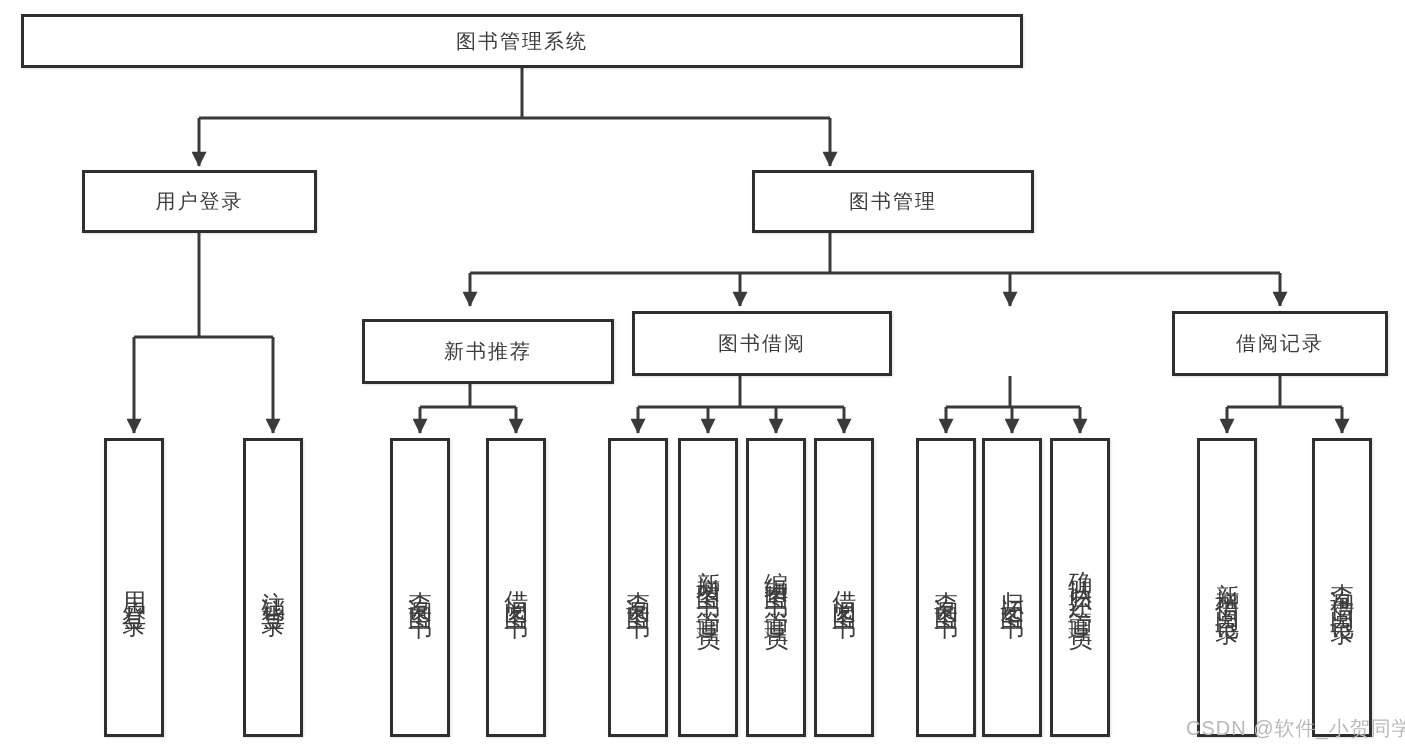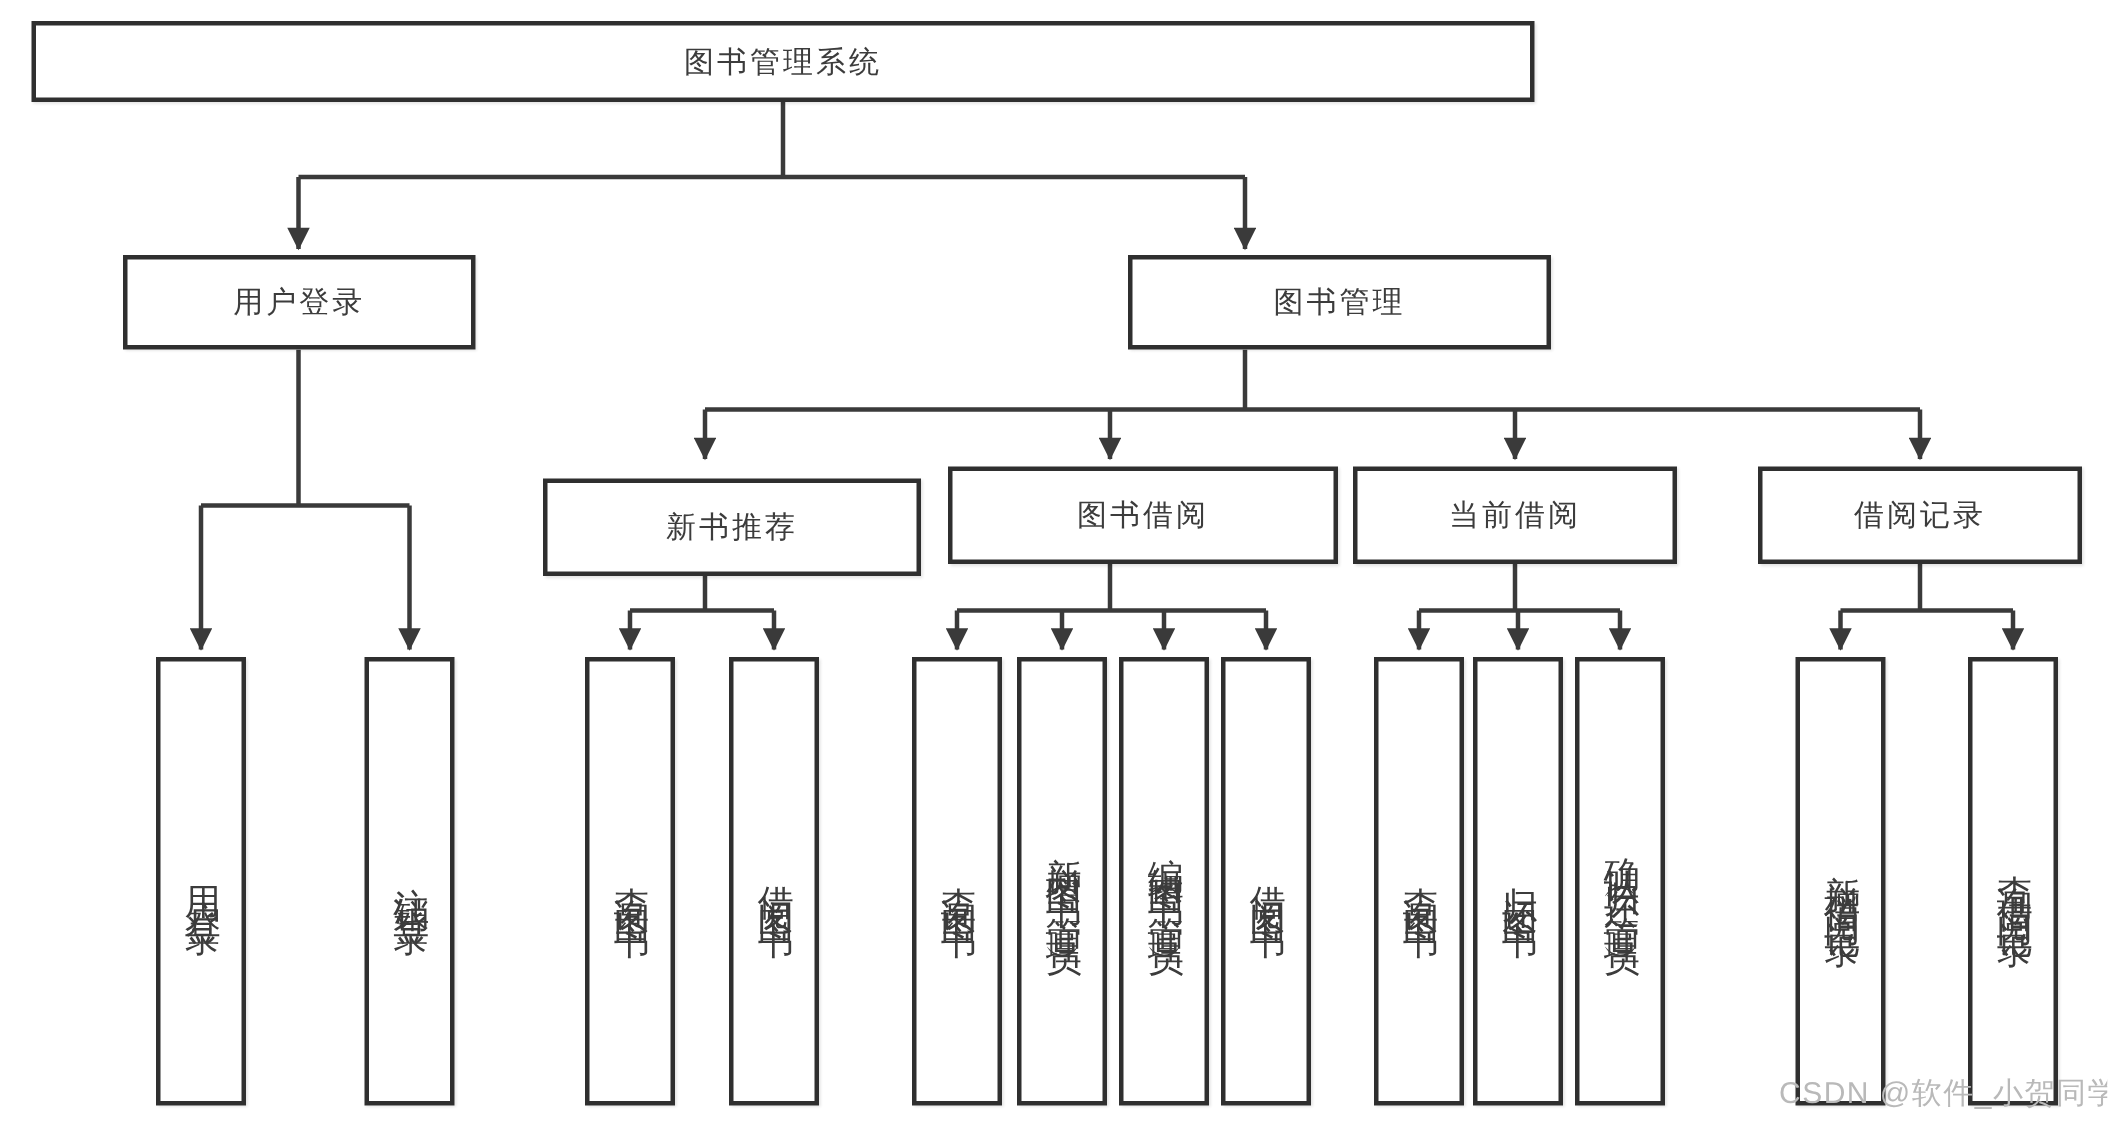--- a/index.html
+++ b/index.html
@@ -145,23 +145,20 @@
   <div class="node" id="n-mgmt">
     <span class="hlabel">图书管理</span>
   </div>
 
   <div class="node" id="n-rec">
     <span class="hlabel">新书推荐</span>
   </div>
   <div class="node" id="n-borrow">
     <span class="hlabel">图书借阅</span>
   </div>
-  <div class="node" id="n-cur">
-    <span class="hlabel">当前借阅</span>
-  </div>
   <div class="node" id="n-hist">
     <span class="hlabel">借阅记录</span>
   </div>
 
   <div class="node leaf" id="lf1">
     <span class="vlabel">用户登录</span>
   </div>
   <div class="node leaf" id="lf2">
     <span class="vlabel">注销登录</span>
   </div>

